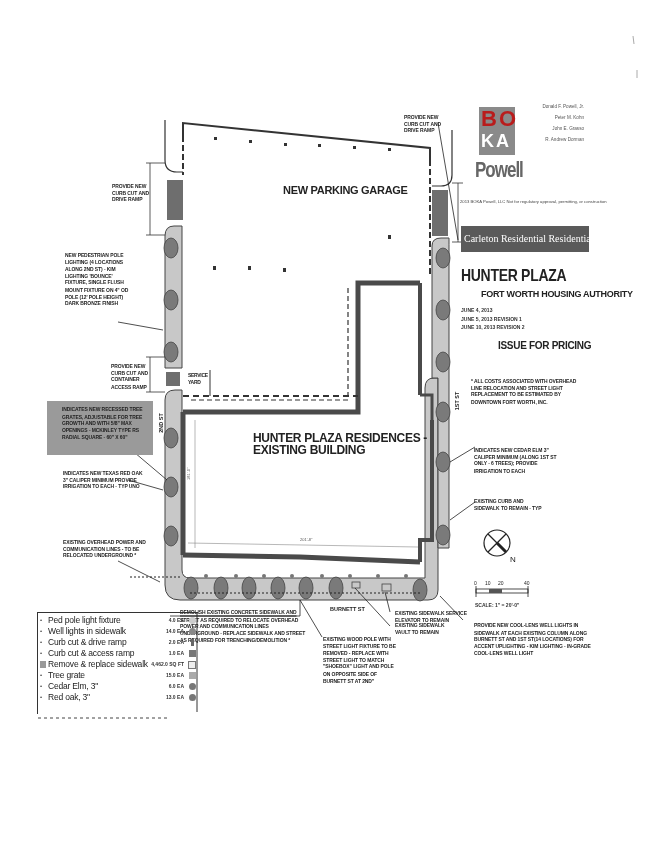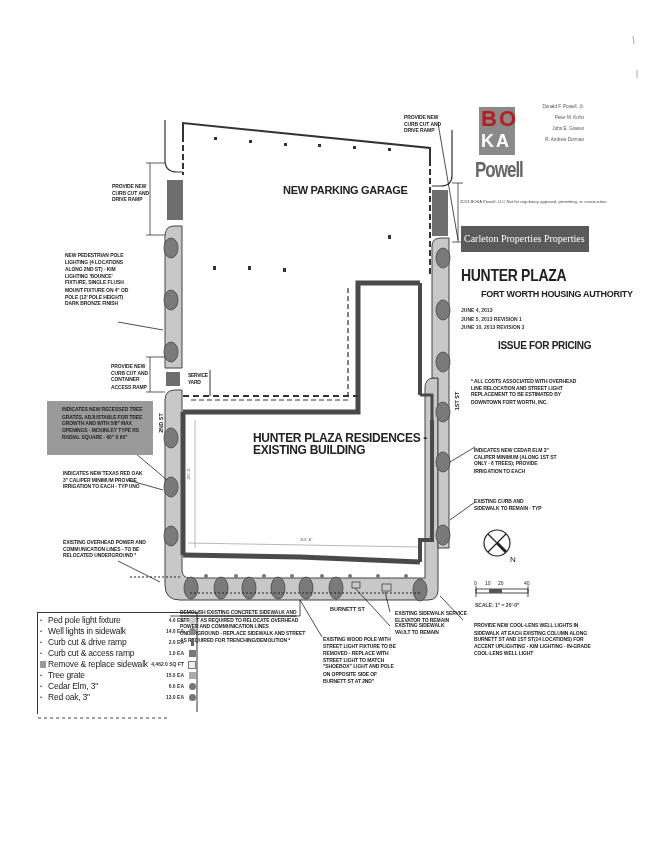--- a/index.html
+++ b/index.html
@@ -193,21 +193,21 @@
 
 <div class="credits">
   <div>Donald F. Powell, Jr.</div>
   <div style="margin-top:5px">Peter M. Kohn</div>
   <div style="margin-top:5px">John E. Grasso</div>
   <div style="margin-top:5px">R. Andrew Dorman</div>
 </div>
 
 <div class="copyright">2013 BOKA Powell, LLC Not for regulatory approval, permitting, or construction</div>
 
-<div class="carleton">Carleton Properties Properties</div>
+<div class="carleton">Carleton Residential Residential</div>
 
 <div class="title">HUNTER PLAZA</div>
 <div class="subtitle">FORT WORTH HOUSING AUTHORITY</div>
 <div class="dates">
   <div>JUNE 4, 2013</div>
   <div>JUNE 5, 2013 REVISION 1</div>
   <div>JUNE 10, 2013 REVISION 2</div>
 </div>
 <div class="issue">ISSUE FOR PRICING</div>
 

